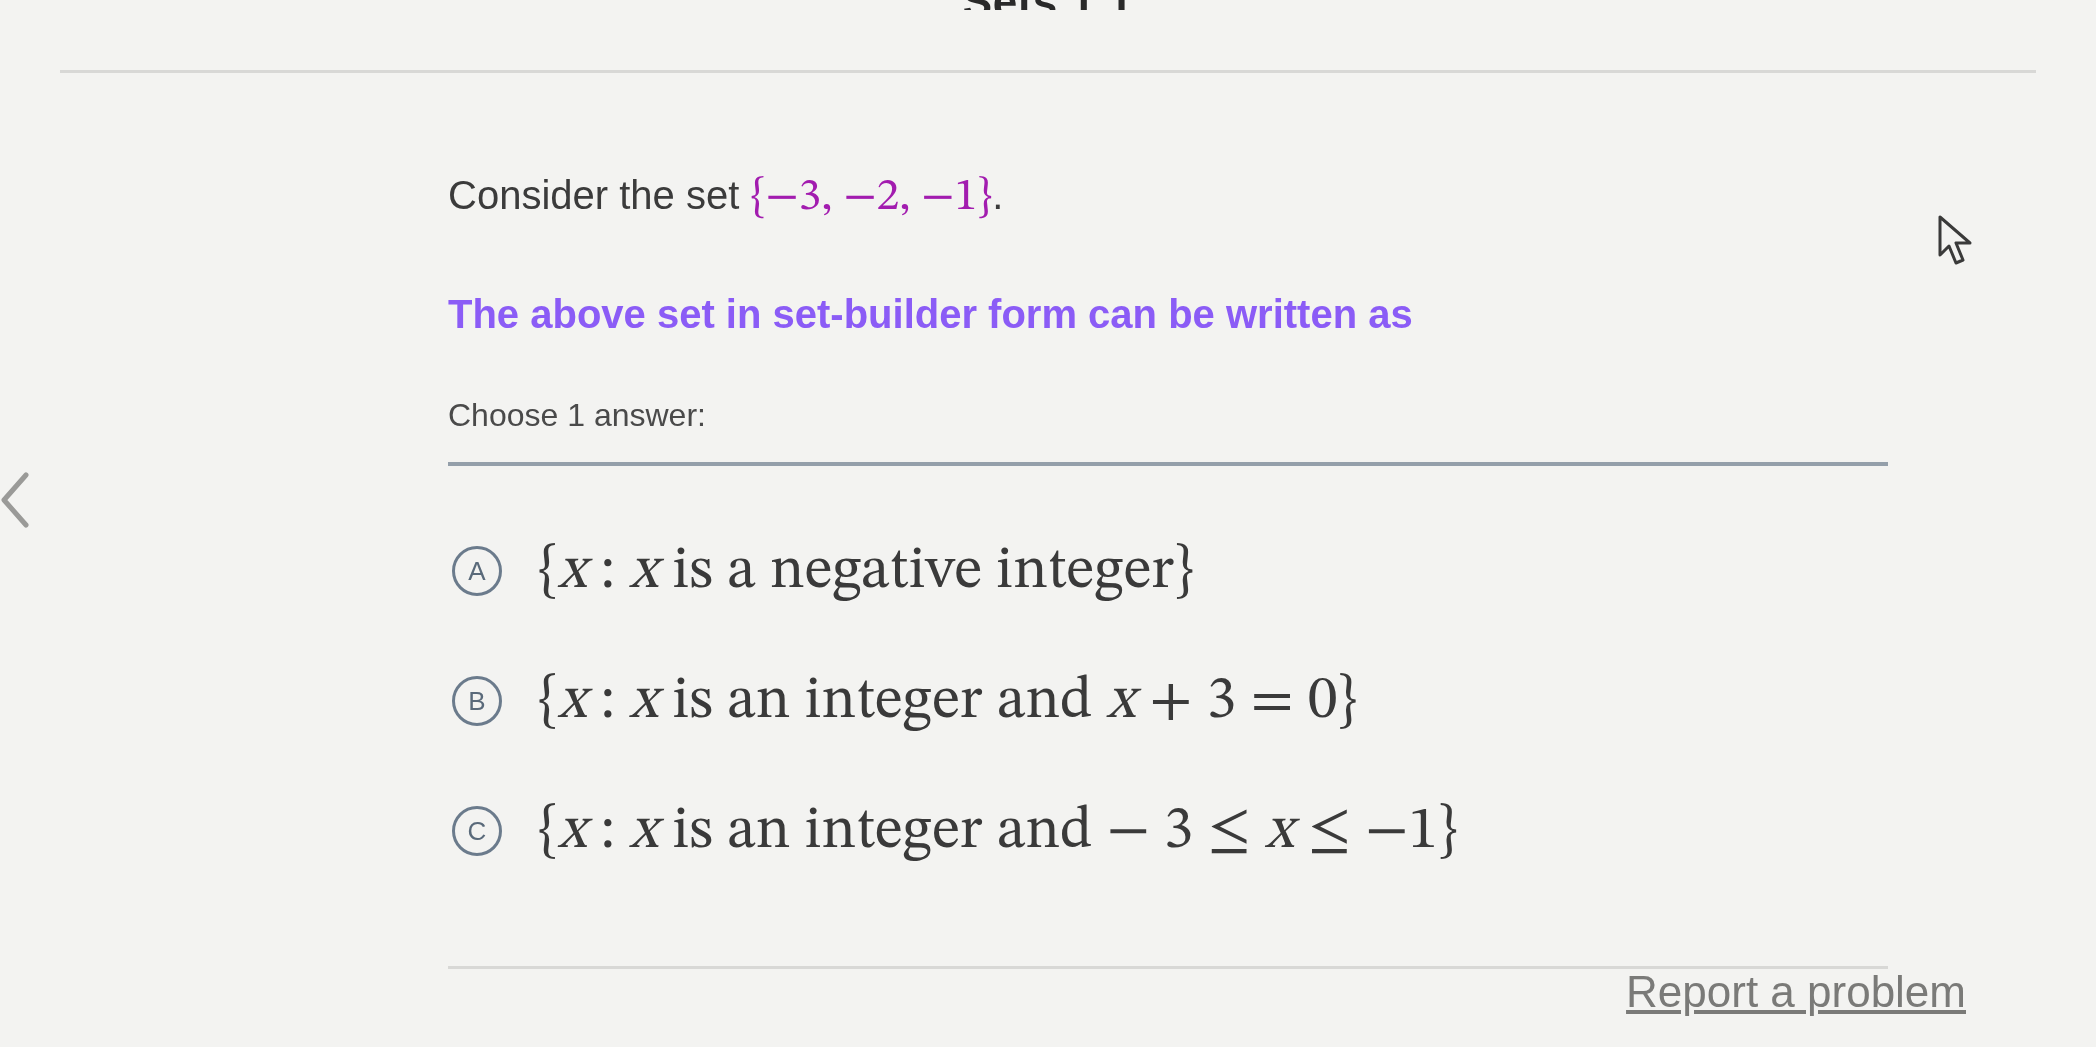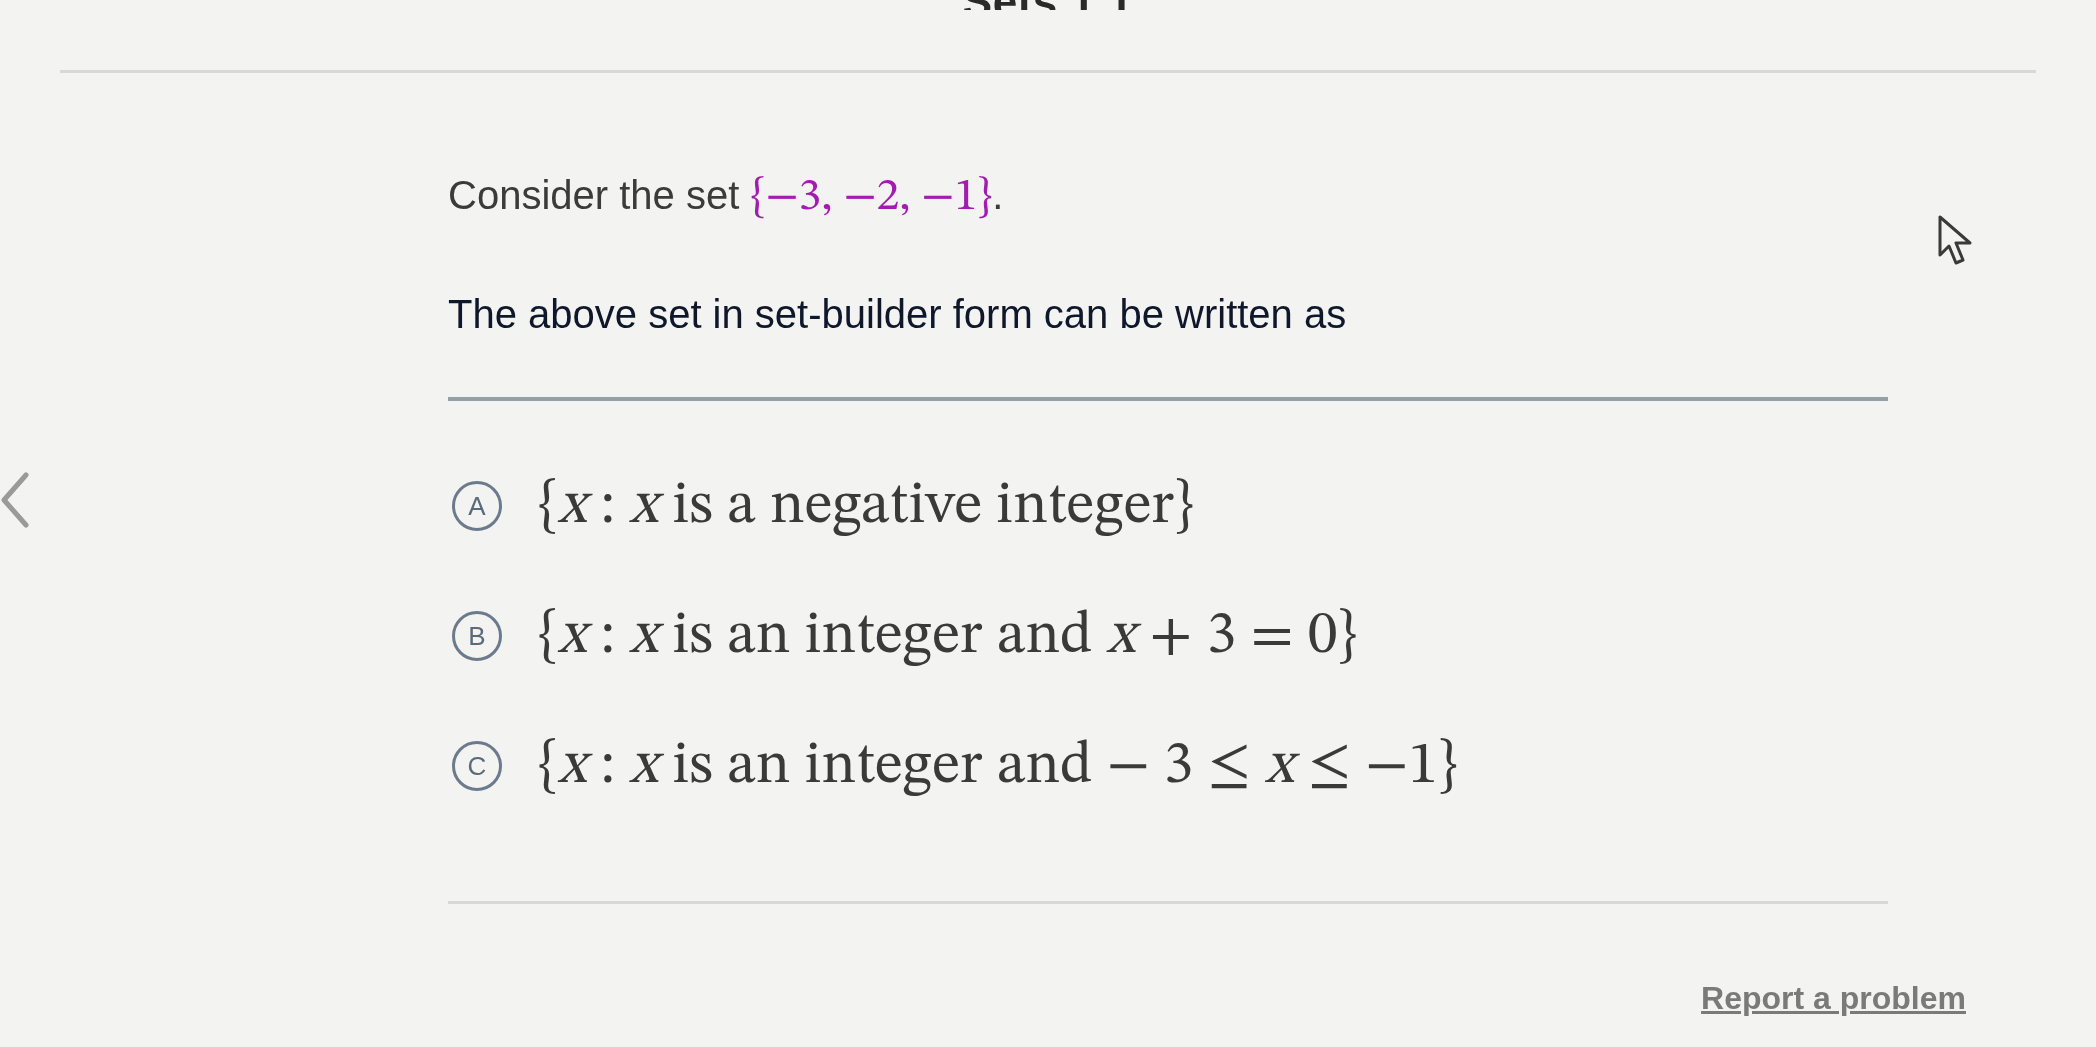--- a/index.html
+++ b/index.html
@@ -48,22 +48,22 @@
     line-height: 1.5;
     margin-bottom: 60px;
   }
   .math {
     font-family: "Cambria Math", "STIX Two Math", "Times New Roman", serif;
     font-size: 46px;
     color: #a21caf;
   }
   .prompt-line-2 {
     font-size: 40px;
-    color: #0f172a;
-    font-weight: 400;
+    color: #8b5cf6;
+    font-weight: 700;
     margin-bottom: 60px;
     margin-top: 32px;
   }
   .choose-label {
     font-size: 32px;
     color: #4a4a4a;
     margin-bottom: 28px;
   }
   .choices-rule {
     border: none;
@@ -104,25 +104,24 @@
   }
   .bottom-rule {
     border: none;
     border-top: 3px solid #d8d8d6;
     margin-top: 70px;
   }
   .report-link {
     position: absolute;
     right: 130px;
     bottom: 10px;
-    font-size: 32px;
+    font-size: 44px;
     color: #7a7a78;
     text-decoration: underline;
     cursor: pointer;
-    font-weight: bold;
   }
   .cursor-arrow {
     position: absolute;
     top: 235px;
     right: 120px;
     pointer-events: none;
   }
   .side-chevron {
     position: absolute;
     left: -4px;
@@ -153,20 +152,21 @@
 
   <div class="content">
 
     <div class="prompt-line">
       <span>Consider the set </span>
       <span class="math">{−3, −2, −1}</span><span>.</span>
     </div>
 
     <div class="prompt-line-2">The above set in set-builder form can be written as</div>
 
+    <div class="choose-label">Choose 1 answer:</div>
 
     <hr class="choices-rule">
 
     <div class="choice-row">
       <div class="choice-radio">
         <span>A</span>
       </div>
       <div class="choice-text">{<span class="var">x</span> : <span class="var">x</span> is a negative integer}</div>
     </div>
 

